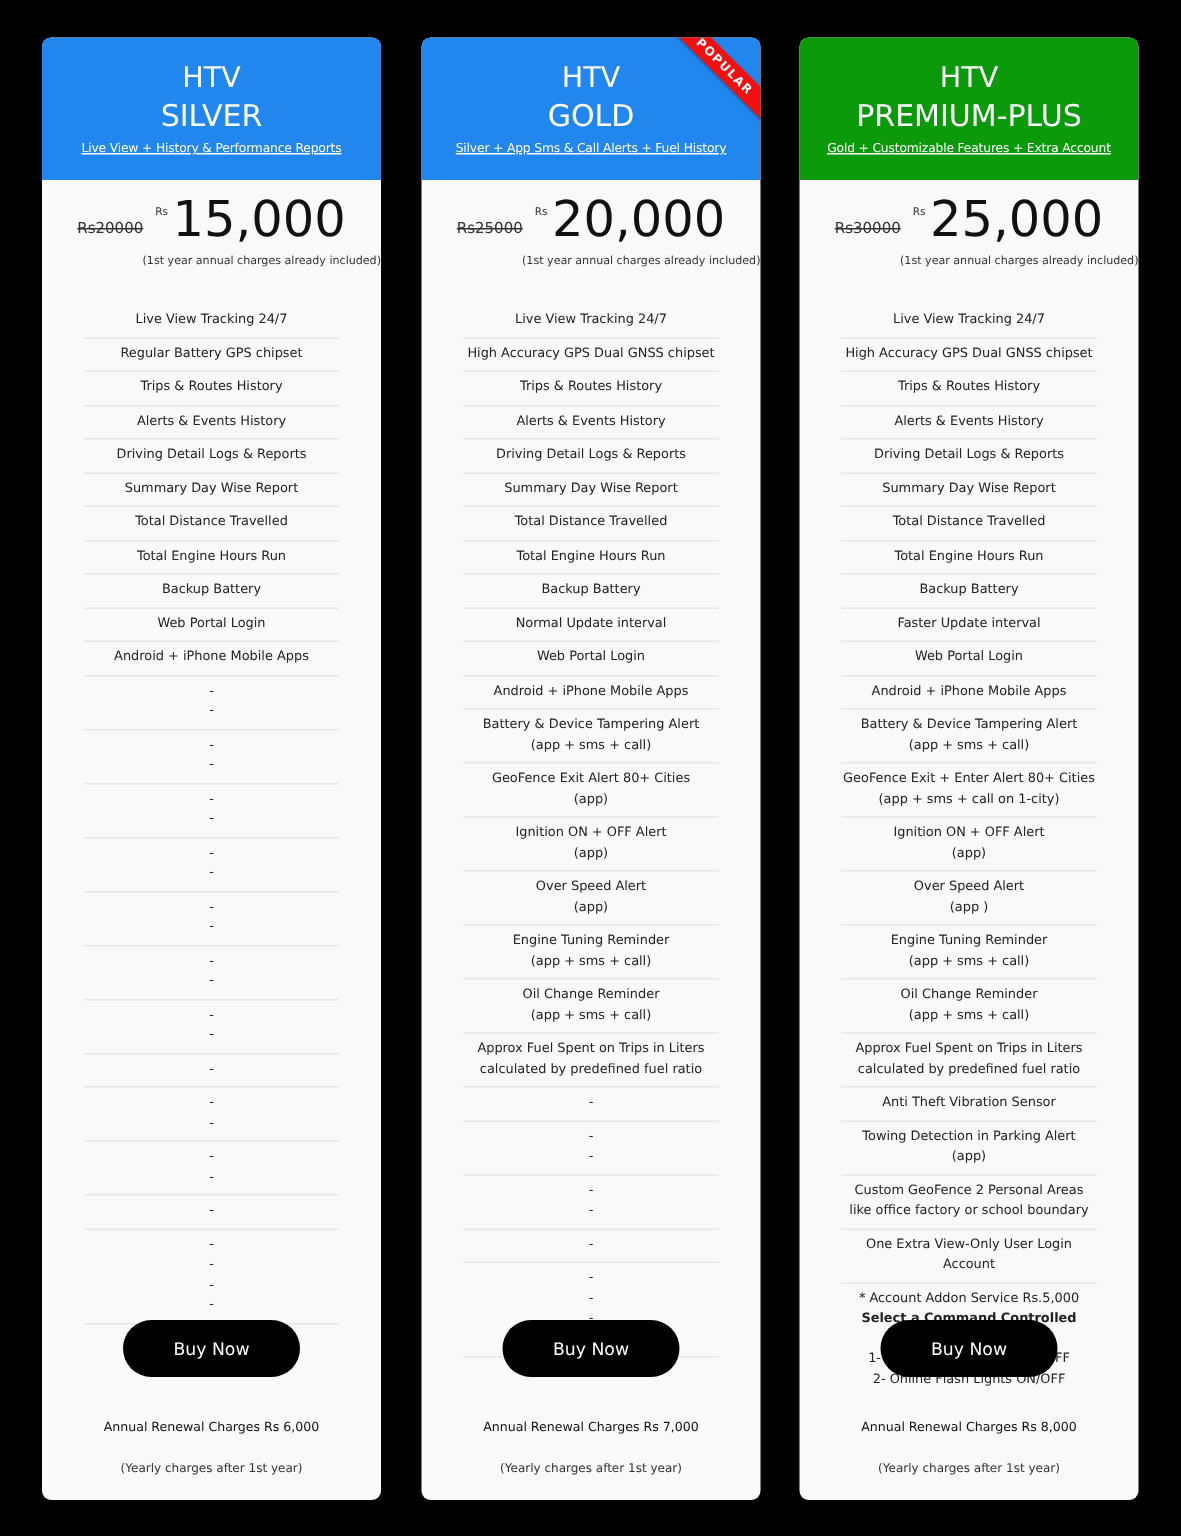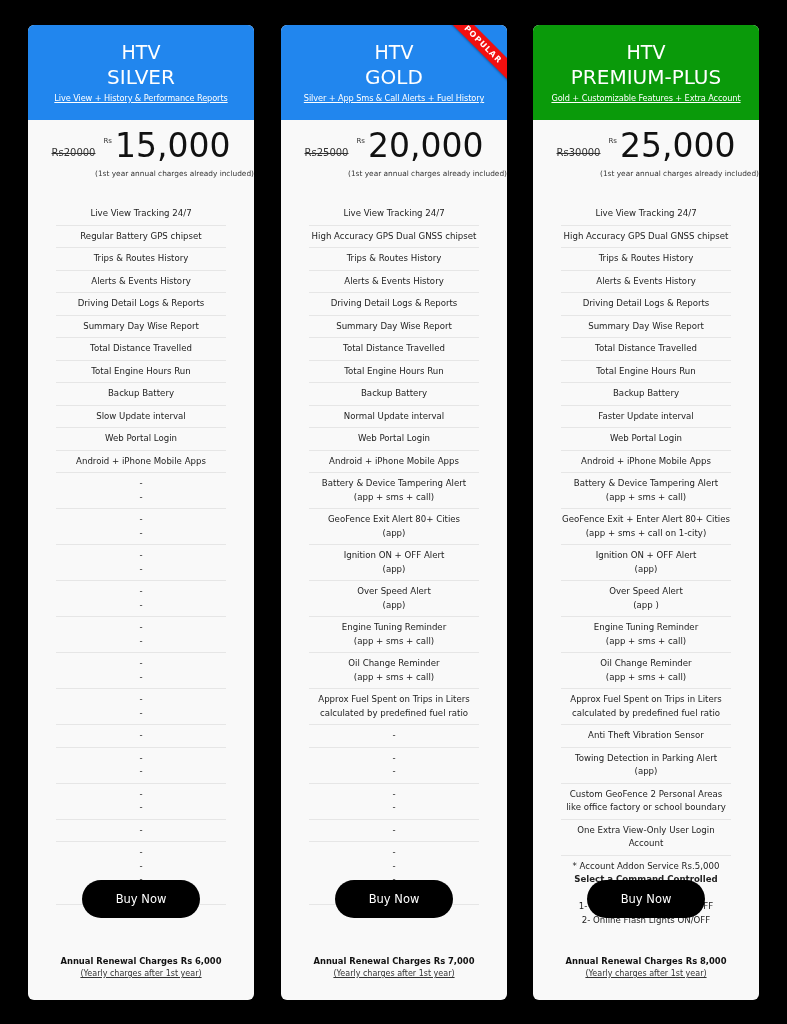--- a/index.html
+++ b/index.html
@@ -14,22 +14,22 @@
   .price{text-align:center;height:83px;position:relative;}
   .price .row{position:absolute;top:10px;left:0;right:0;display:flex;justify-content:center;align-items:flex-start;}
   .old{font-size:10px;color:#333;text-decoration:line-through;margin-top:17px;margin-right:8px;}
   .cur{font-size:7px;color:#333;margin-top:7px;margin-right:3px;}
   .amt{font-size:33px;color:#111;line-height:32px;text-align:right;}
   .note{position:absolute;top:49px;left:0;right:0;font-size:7.4px;color:#333;text-align:right;}
   .features{list-style:none;margin:0 auto;padding:0;width:170px;}
   .features li{text-align:center;font-size:8.6px;color:#222;border-bottom:1px solid #e6e6e6;padding:4px 0 4px;line-height:13.5px;white-space:pre-line;}
   .bottom{position:absolute;left:0;right:0;bottom:0;height:120px;text-align:center;}
   .buy{display:inline-block;width:118px;height:38px;border-radius:19px;background:#000000;color:#fff;font-size:11.5px;line-height:38px;margin-top:0;}
-  .renew{font-size:8.4px;font-weight:bold;color:#111;margin-top:38px;}
-  .yearly{font-size:8px;color:#333;margin-top:3px;text-decoration:underline;}
+  .renew{font-size:8.4px;font-weight:normal;color:#111;margin-top:28px;}
+  .yearly{font-size:8px;color:#333;margin-top:18px;}
 </style>
 </head>
 <body>
 
 <div class="card c0">
   <div class="head" style="background:#2186ee">
     <div class="l1">HTV</div>
     <div class="l2">SILVER</div>
     <div class="sub">Live View + History &amp; Performance Reports</div>
   </div>
@@ -44,21 +44,20 @@
   <ul class="features">
       <li>Live View Tracking 24/7</li>
       <li>Regular Battery GPS chipset</li>
       <li>Trips &amp; Routes History</li>
       <li>Alerts &amp; Events History</li>
       <li>Driving Detail Logs &amp; Reports</li>
       <li>Summary Day Wise Report</li>
       <li>Total Distance Travelled</li>
       <li>Total Engine Hours Run</li>
       <li>Backup Battery</li>
-      <li>Slow Update interval</li>
       <li>Web Portal Login</li>
       <li>Android + iPhone Mobile Apps</li>
       <li>-
 -</li>
       <li>-
 -</li>
       <li>-
 -</li>
       <li>-
 -</li>

